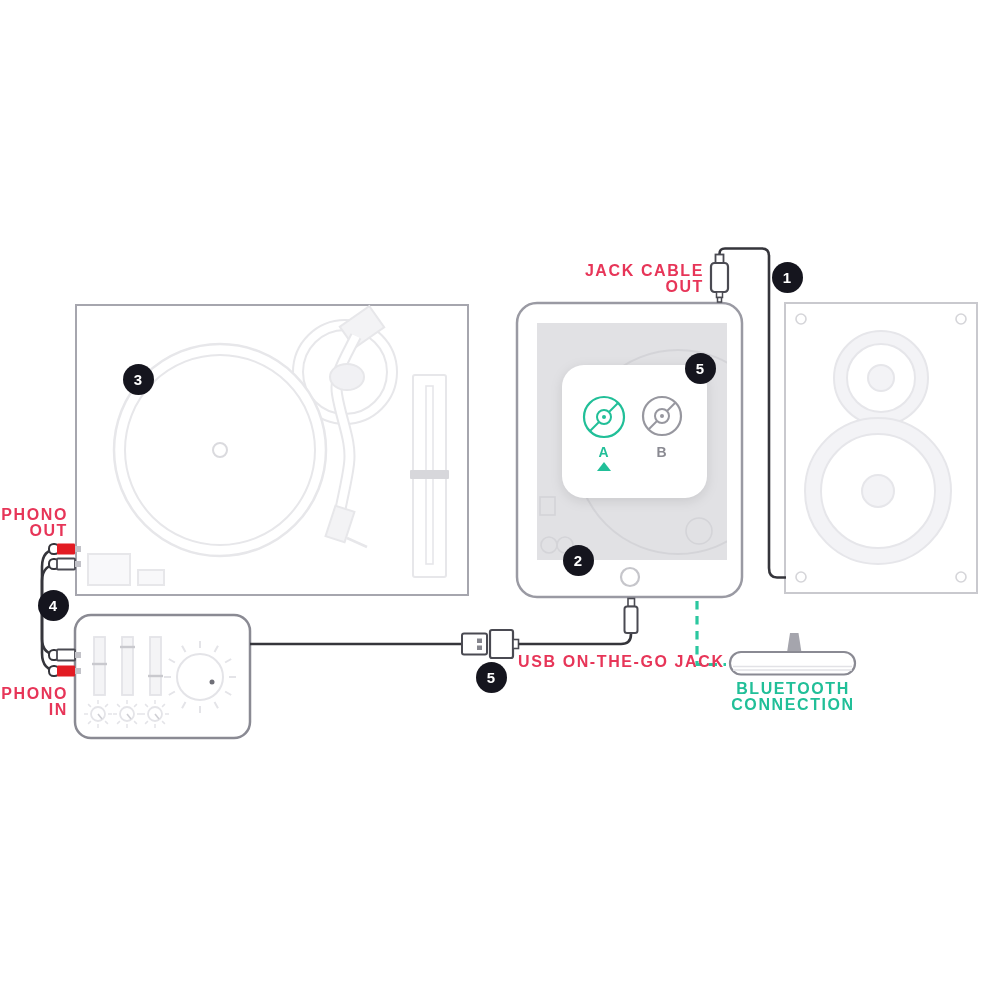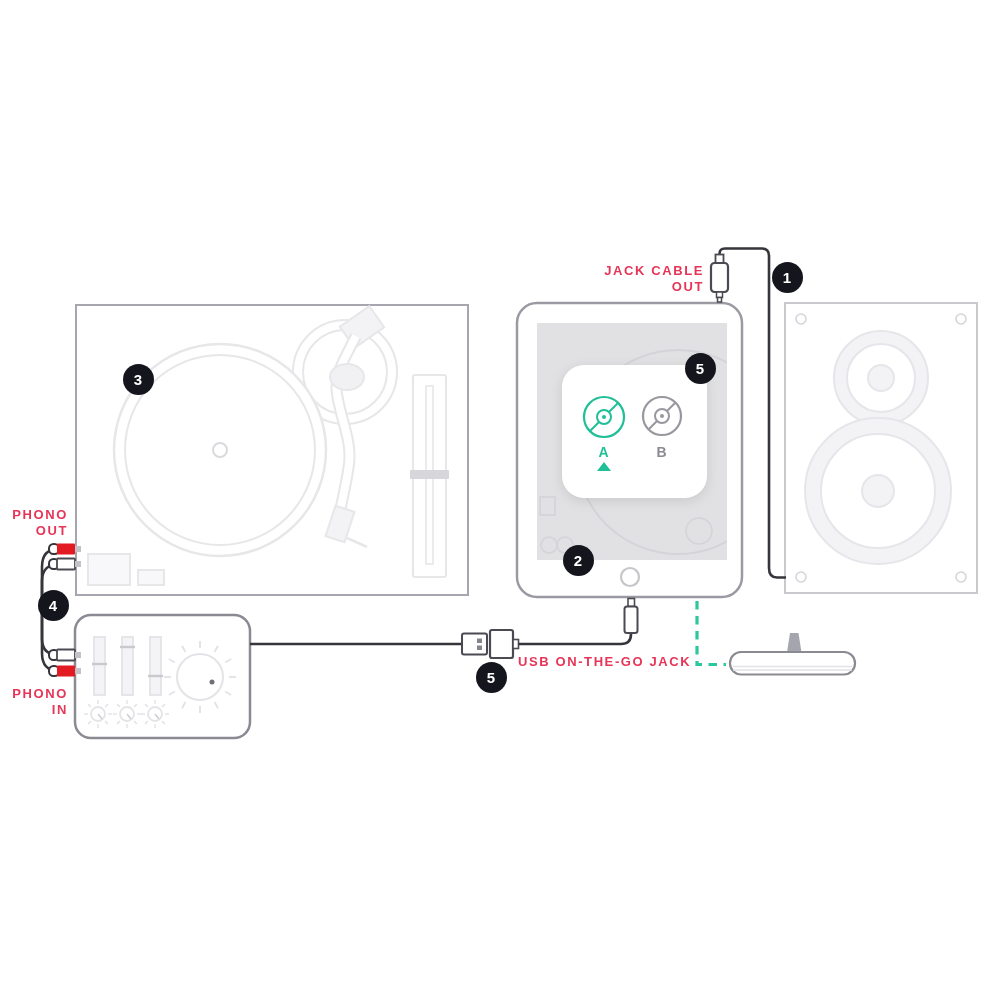--- a/index.html
+++ b/index.html
@@ -2,21 +2,21 @@
 <html><head>
 <meta charset="utf-8">
 <style>
   html,body{margin:0;padding:0;background:#fff;}
   .stage{position:relative;width:1000px;height:1000px;overflow:hidden;background:#fff;
          font-family:"Liberation Sans",sans-serif;}
   .stage svg{position:absolute;left:0;top:0;}
   .badge{position:absolute;width:31px;height:31px;border-radius:50%;background:#15151E;
          color:#fff;display:flex;align-items:center;justify-content:center;
          font-size:15px;font-weight:bold;}
-  .lbl{position:absolute;font-weight:bold;font-size:13px;letter-spacing:1.6px;
+  .lbl{position:absolute;font-weight:bold;font-size:16px;letter-spacing:1.6px;
        line-height:16px;white-space:nowrap;}
   .lbl.red{color:#E73558;}
   .lbl.teal{color:#21BF98;}
   .r{text-align:right;}
   .c{text-align:center;}
   text.deck{font-family:"Liberation Sans",sans-serif;font-weight:bold;font-size:14px;letter-spacing:1px;}
 </style>
 </head>
 <body>
 
@@ -259,20 +259,24 @@
   <div>OUT</div>
 </div>
 
 <div class="lbl red r" style="right:932px;top:686px;">
   <div>PHONO</div>
   <div>IN</div>
 </div>
 
 <div class="lbl red" style="left:518px;top:654px;">USB ON-THE-GO JACK</div>
 
+<div class="lbl teal c" style="left:713px;top:681px;width:160px;">
+  <div>BLUETOOTH</div>
+  <div>CONNECTION</div>
+</div>
 
 <div class="badge" style="left:771.5px;top:261.5px;">1</div>
 <div class="badge" style="left:562.5px;top:544.5px;">2</div>
 <div class="badge" style="left:122.5px;top:363.5px;">3</div>
 <div class="badge" style="left:37.5px;top:589.5px;">4</div>
 <div class="badge" style="left:684.5px;top:352.5px;">5</div>
 <div class="badge" style="left:475.5px;top:661.5px;">5</div>
 
 </div>
 

